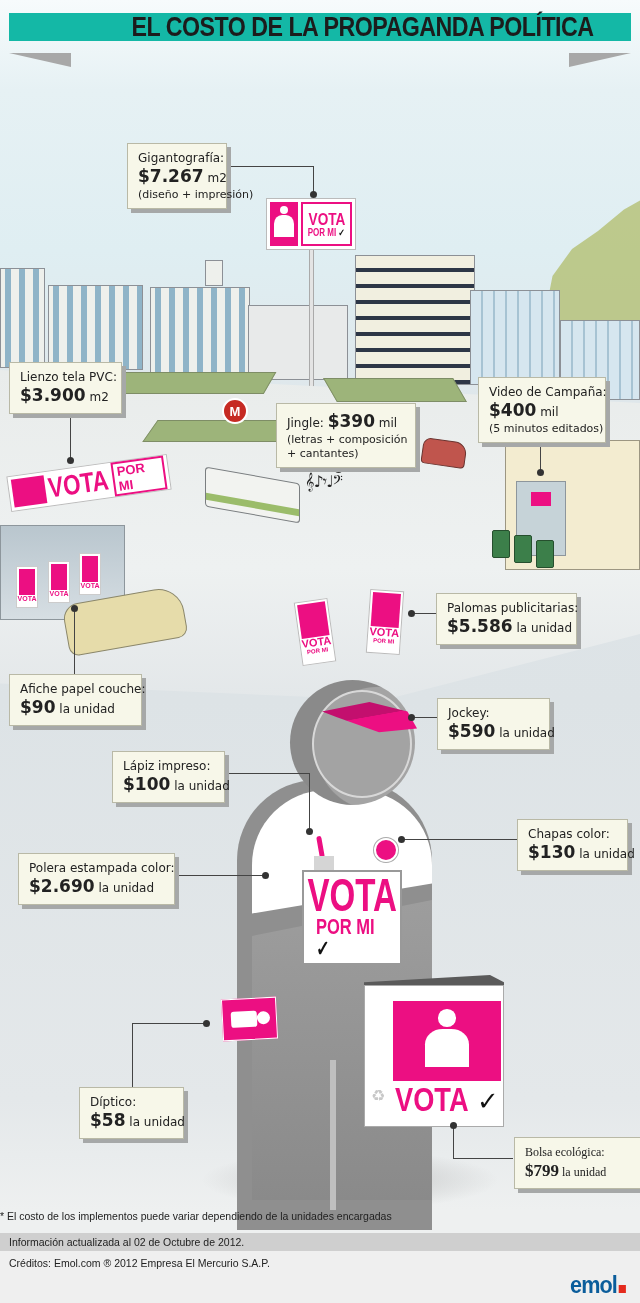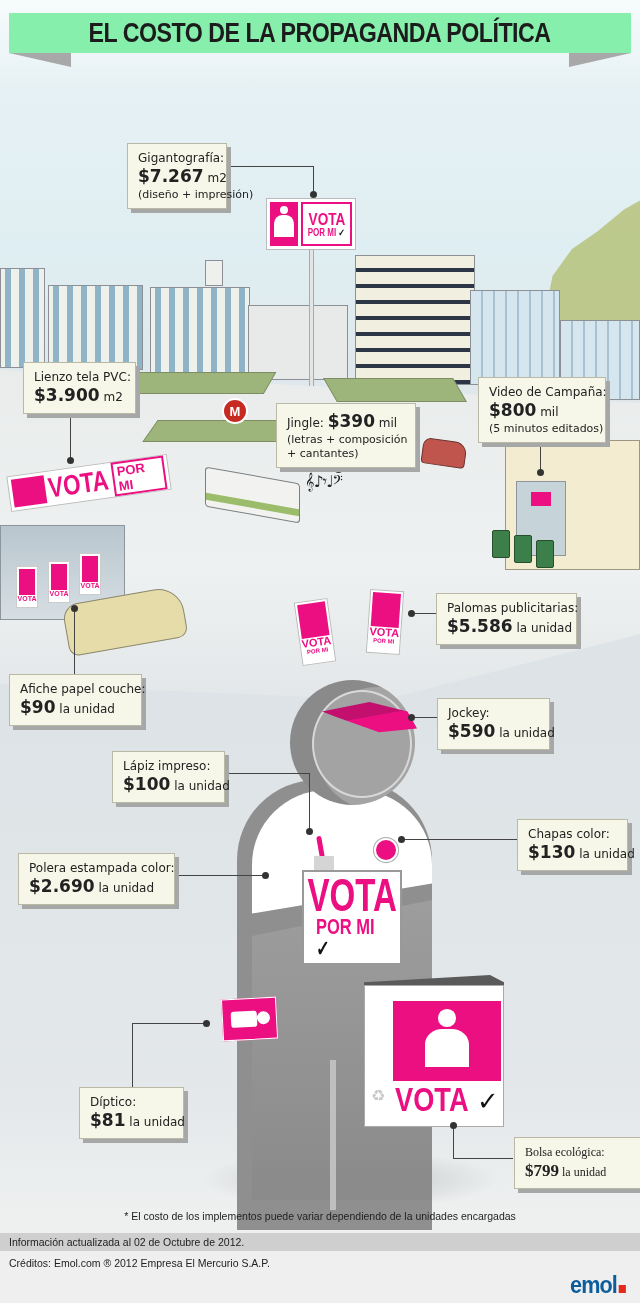--- a/index.html
+++ b/index.html
@@ -6,21 +6,21 @@
   html, body { width: 640px; height: 1303px; overflow: hidden; }
   body {
     font-family: "DejaVu Sans", sans-serif;
     position: relative;
     background: linear-gradient(180deg, #f7fbfc 0px, #e6f1f4 90px, #dfeef2 250px, #dfe6ea 420px, #dde3e6 700px, #e4e8ea 1100px, #eef0f0 1210px);
     color: #222;
   }
   .abs { position: absolute; }
 
   
-  .ribbon { left: 9px; top: 13px; width: 622px; height: 40px; background: #86efac; display:flex; align-items:center; justify-content:center; z-index: 5; }
+  .ribbon { left: 9px; top: 13px; width: 622px; height: 28px; background: #14b8a6; display:flex; align-items:center; justify-content:flex-end; z-index: 5; }
   .ribbon-title { font-family: "Liberation Sans", sans-serif; font-weight: bold; font-size: 27px; letter-spacing: -0.6px; color: #1c1c1c; transform: scaleX(0.86); white-space: nowrap; }
   .fold-l { left: 9px; top: 53px; width: 0; height: 0; border-top: 14px solid #a8a8a8; border-left: 62px solid transparent; }
   .fold-r { left: 569px; top: 53px; width: 0; height: 0; border-top: 14px solid #a8a8a8; border-right: 62px solid transparent; }
 
   
   .hill { left: 520px; top: 195px; width: 130px; height: 180px; background: #b6c27a; clip-path: polygon(10% 100%, 25% 45%, 40% 30%, 60% 20%, 80% 8%, 100% 0, 100% 100%); opacity: .85; }
   .bld { background: #eef0ec; border: 1px solid #8c9096; }
   .bld.win { background-image: repeating-linear-gradient(90deg, transparent 0 4px, #8fb4c8 4px 10px, transparent 10px 14px), repeating-linear-gradient(0deg, #eef0ec 0 6px, transparent 6px 12px); }
   .bld.stripe { background: repeating-linear-gradient(180deg, #f1efe0 0 12px, #2d3646 12px 16px); }
   .bld.glass { background: repeating-linear-gradient(90deg, #d6e6ef 0 10px, #a7c3d3 10px 12px), #d6e6ef; }
@@ -97,21 +97,21 @@
     z-index: 10; white-space: nowrap;
   }
   .callout .lbl { display:block; }
   .callout .price { font-weight: bold; font-size: 17px; }
   .callout .unit { font-size: 12px; }
   .callout .note { display:block; font-size: 11px; }
   .line { background: #444; z-index: 9; }
   .dot { width: 7px; height: 7px; border-radius: 50%; background: #333; z-index: 9; }
 
   
-  .disclaimer { left: 0; top: 1210px; width: 640px; text-align: center; font-family: "Liberation Sans", sans-serif; font-size: 10.5px; color: #222; }
+  .disclaimer { left: 0; top: 1210px; width: 640px; font-family: "Liberation Sans", sans-serif; font-size: 10.5px; color: #222; }
   .updated-bar { left: 0; top: 1233px; width: 640px; height: 18px; background: #cfcfcf; font-family: "Liberation Sans", sans-serif; font-size: 10.5px; padding: 3px 9px; color: #222; }
   .credits { left: 0; top: 1251px; width: 640px; height: 52px; background: #efefef; font-family: "Liberation Sans", sans-serif; font-size: 10.5px; padding: 4px 9px; line-height: 17px; color: #222; }
   .emol { left: 567px; top: 1271px; font-family: "Liberation Sans", sans-serif; font-weight: bold; font-size: 24px; color: #0b5d9b; letter-spacing: -1px; transform: scaleX(.9); }
   .emol-dot { display:inline-block; width: 8px; height: 8px; background: #e42a1d; margin-left: 2px; }
 </style>
 </head>
 <body>
 
 <div class="abs fold-l"></div>
 <div class="abs fold-r"></div>
@@ -268,39 +268,39 @@
 <div class="abs line" style="left:453px;top:1158px;width:60px;height:1px;"></div>
 <div class="abs dot" style="left:450px;top:1122px;"></div>
 
 <div class="abs callout" style="left:127px;top:143px;width:100px;">
   <span class="lbl">Gigantografía:</span>
   <span class="price">$7.267</span>
   <span class="unit">m2</span>
   <span class="note">(diseño + impresión)</span>
 </div>
 
-<div class="abs callout" style="left:9px;top:362px;width:113px;margin-left:14px;">
+<div class="abs callout" style="left:9px;top:362px;width:113px;">
   <span class="lbl">Lienzo tela PVC:</span>
   <span class="price">$3.900</span>
   <span class="unit">m2</span>
 </div>
 
 <div class="abs callout" style="left:276px;top:403px;width:140px;">
   <span class="lbl">
     <span>Jingle:</span>
     <span class="price">$390</span>
     <span class="unit">mil</span>
   </span>
   <span class="note">(letras + composición</span>
   <span class="note">+ cantantes)</span>
 </div>
 
 <div class="abs callout" style="left:478px;top:377px;width:128px;">
   <span class="lbl">Video de Campaña:</span>
-  <span class="price">$800</span>
+  <span class="price">$400</span>
   <span class="unit">mil</span>
   <span class="note">(5 minutos editados)</span>
 </div>
 
 <div class="abs callout" style="left:436px;top:593px;width:141px;">
   <span class="lbl">Palomas publicitarias:</span>
   <span class="price">$5.586</span>
   <span class="unit">la unidad</span>
 </div>
 
@@ -329,21 +329,21 @@
 </div>
 
 <div class="abs callout" style="left:18px;top:853px;width:157px;">
   <span class="lbl">Polera estampada color:</span>
   <span class="price">$2.690</span>
   <span class="unit">la unidad</span>
 </div>
 
 <div class="abs callout" style="left:79px;top:1087px;width:105px;">
   <span class="lbl">Díptico:</span>
-  <span class="price">$81</span>
+  <span class="price">$58</span>
   <span class="unit">la unidad</span>
 </div>
 
 <div class="abs callout" style="left:514px;top:1137px;width:138px;font-family:Liberation Serif, serif;">
   <span class="lbl">Bolsa ecológica:</span>
   <span class="price">$799</span>
   <span class="unit">la unidad</span>
 </div>
 
 <div class="abs disclaimer">* El costo de los implementos puede variar dependiendo de la unidades encargadas</div>

